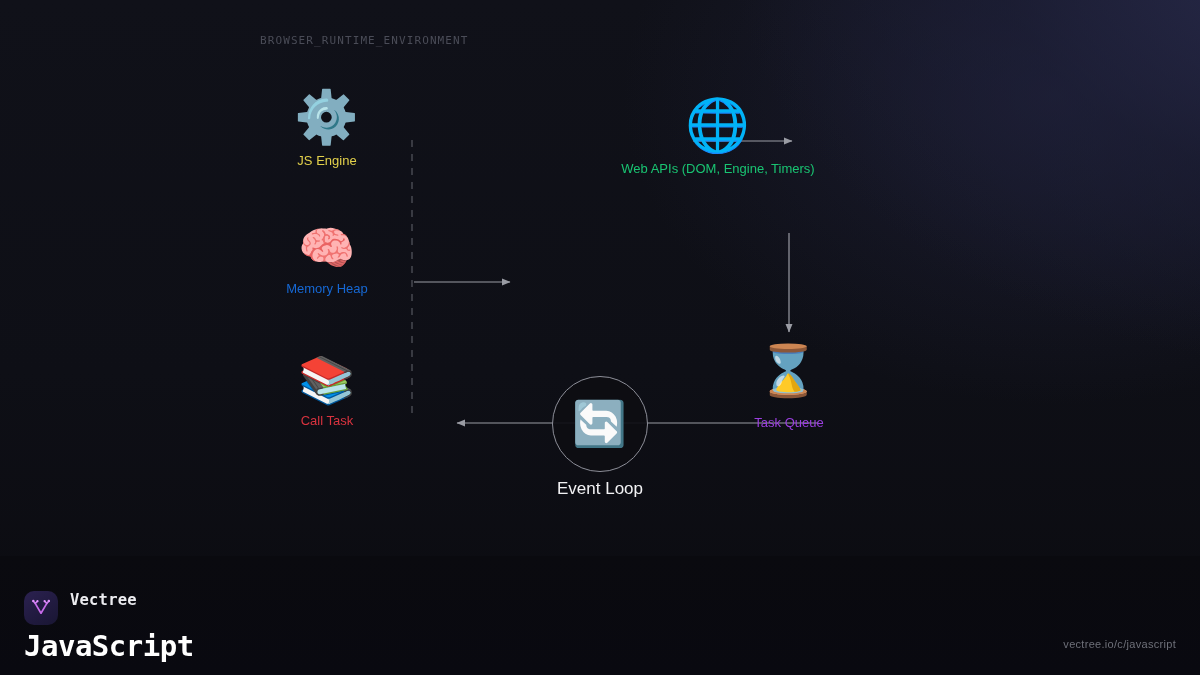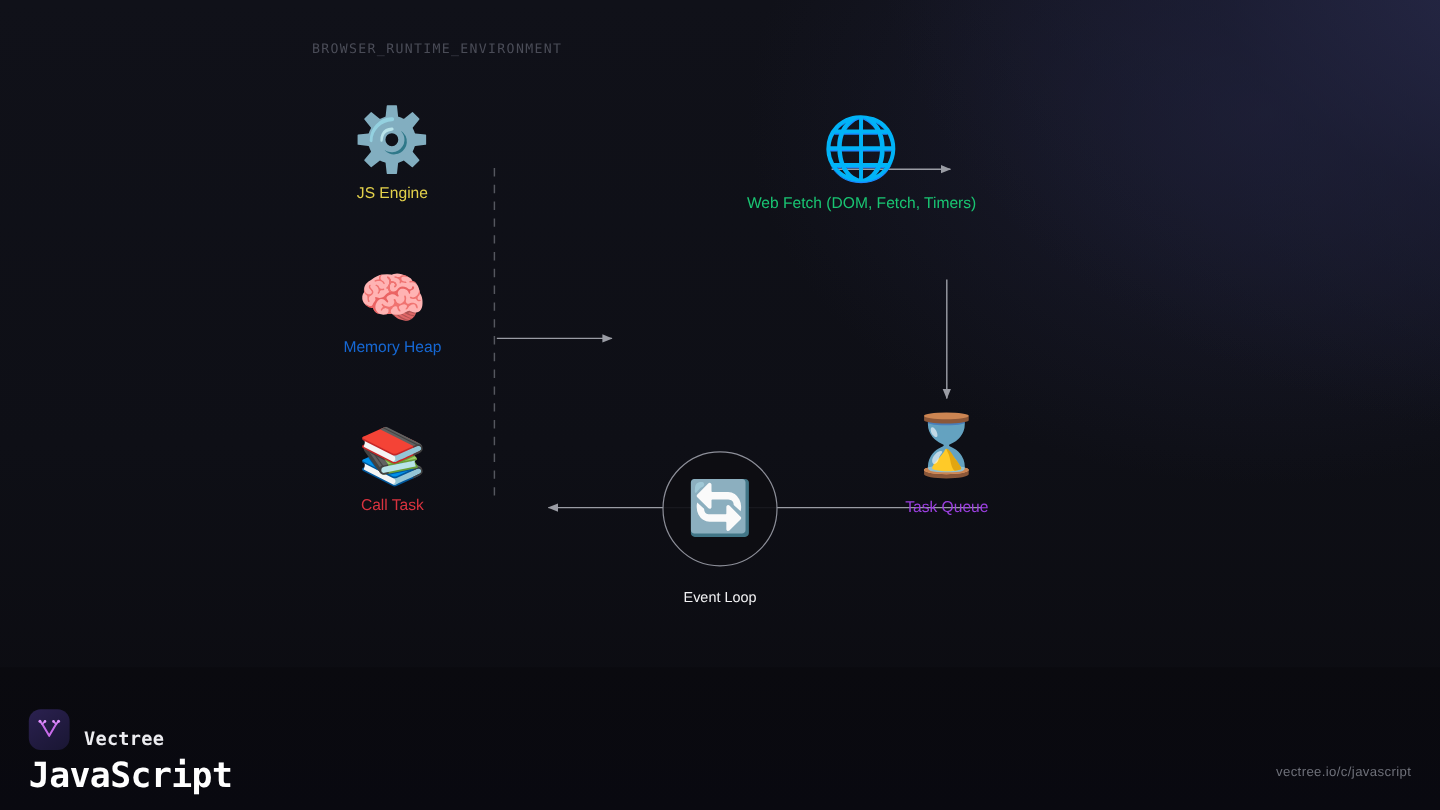--- a/index.html
+++ b/index.html
@@ -67,35 +67,35 @@
     width:96px; height:96px;
     border-radius:50%;
     border:1px solid #8d8f99;
     background:rgba(13,13,18,0.92);
     display:flex; align-items:center; justify-content:center;
     position:relative;
     z-index:4;
   }
   .ring .glyph { font-size:44px; line-height:1; }
   .ring-node .label {
-    margin-top:19px;
-    font-size:12px;
+    margin-top:7px;
+    font-size:17px;
     color:#f2f2f4;
     white-space:nowrap;
   }
 
   
   #footer {
     position:absolute; left:0; bottom:0;
     width:1200px; height:119px;
     background:linear-gradient(180deg,#0a0a0f 0%, #090910 100%);
   }
   #brand {
     position:absolute; left:24px; top:35px;
-    display:flex; align-items:flex-end; gap:12px;
+    display:flex; align-items:flex-start; gap:12px;
   }
   .logo-box {
     width:34px; height:34px;
     border-radius:10px;
     background:linear-gradient(145deg,#2b2150 0%, #201a3e 60%, #191633 100%);
     display:flex; align-items:center; justify-content:center;
     flex:0 0 auto;
   }
   .brand-name {
     font-family:"DejaVu Sans Mono", monospace;
@@ -163,21 +163,21 @@
       <div class="label" style="color:#1668d4;">Memory Heap</div>
     </div>
 
     <div class="node" style="left:327px; top:357px;">
       <div class="glyph" style="font-size:46px;">📚</div>
       <div class="label" style="color:#d9333f;">Call Task</div>
     </div>
 
     <div class="node" style="left:718px; top:99px;">
       <div class="glyph" style="font-size:52px;">🌐</div>
-      <div class="label" style="color:#19c472;">Web Fetch (DOM, Fetch, Timers)</div>
+      <div class="label" style="color:#19c472;">Web APIs (DOM, Engine, Timers)</div>
     </div>
 
     <div class="node" style="left:789px; top:346px;">
       <div class="glyph" style="font-size:50px;">⌛</div>
       <div class="label" style="color:#9b3fe0;margin-top:19px;">Task Queue</div>
     </div>
 
     <div class="ring-node" style="left:600px; top:376px;">
       <div class="ring">
         <span class="glyph">🔄</span>

